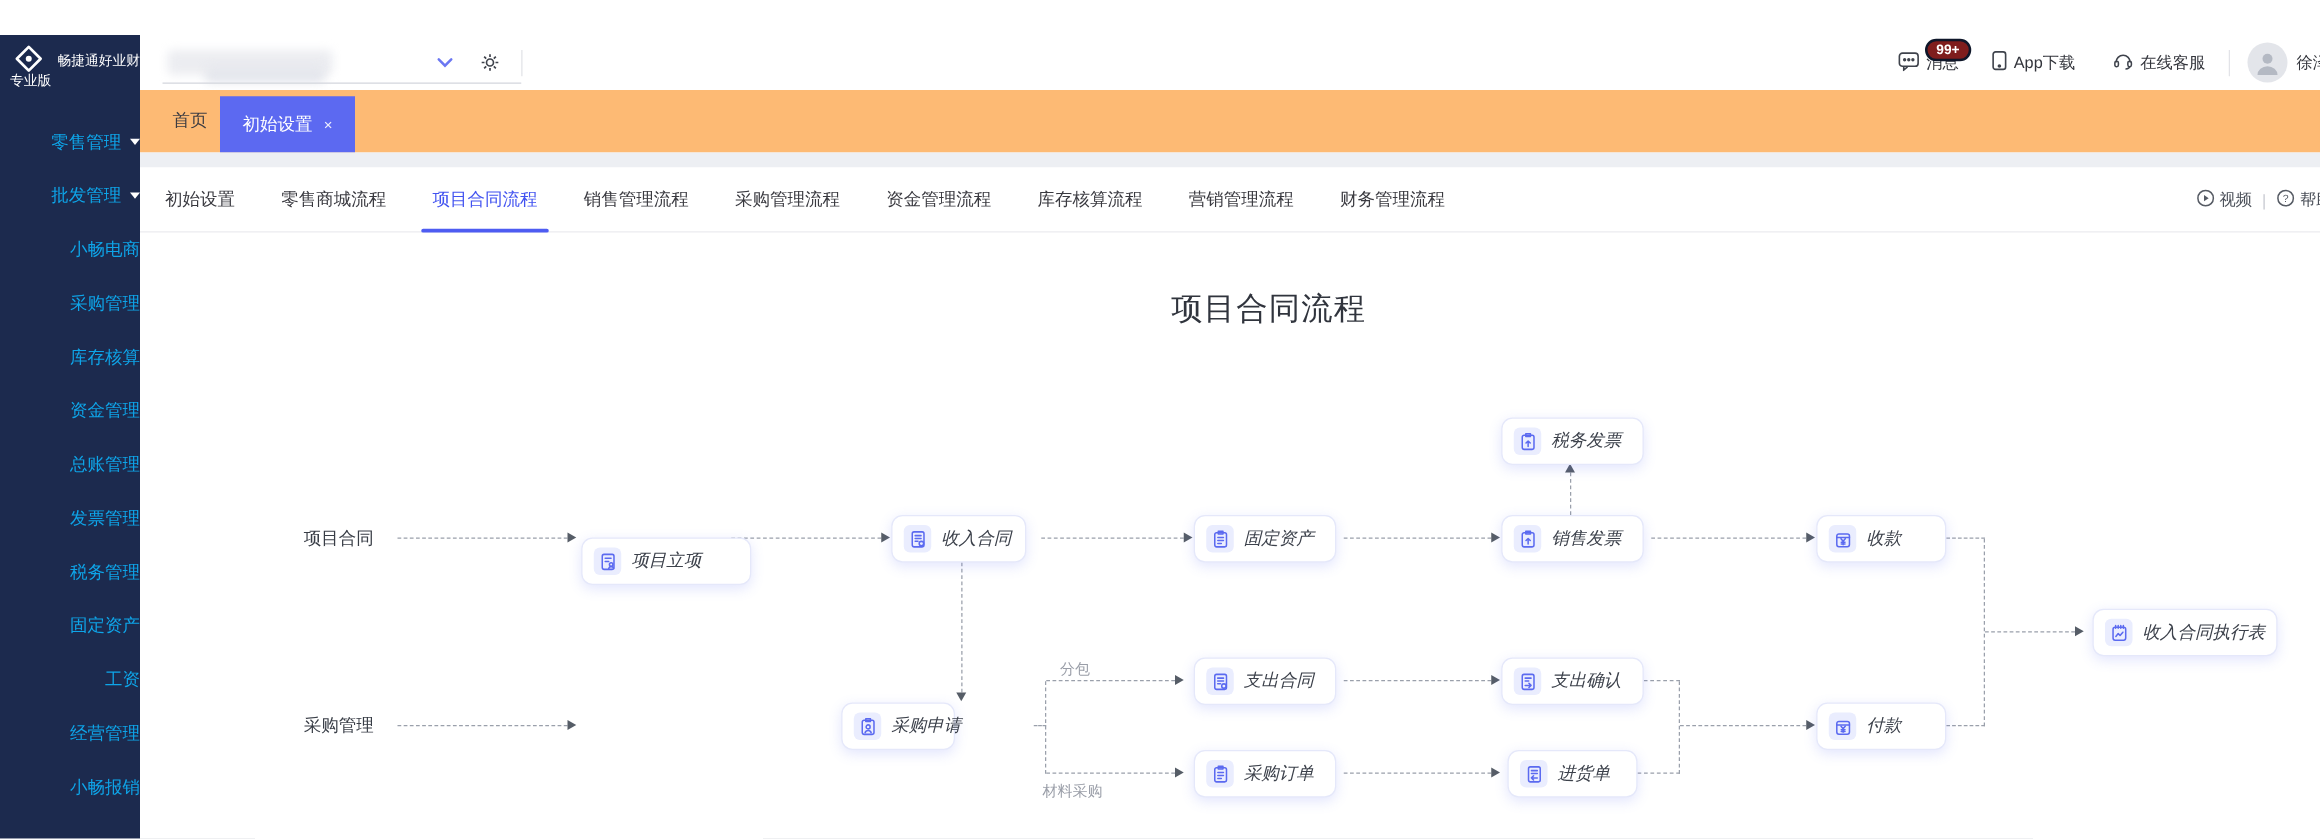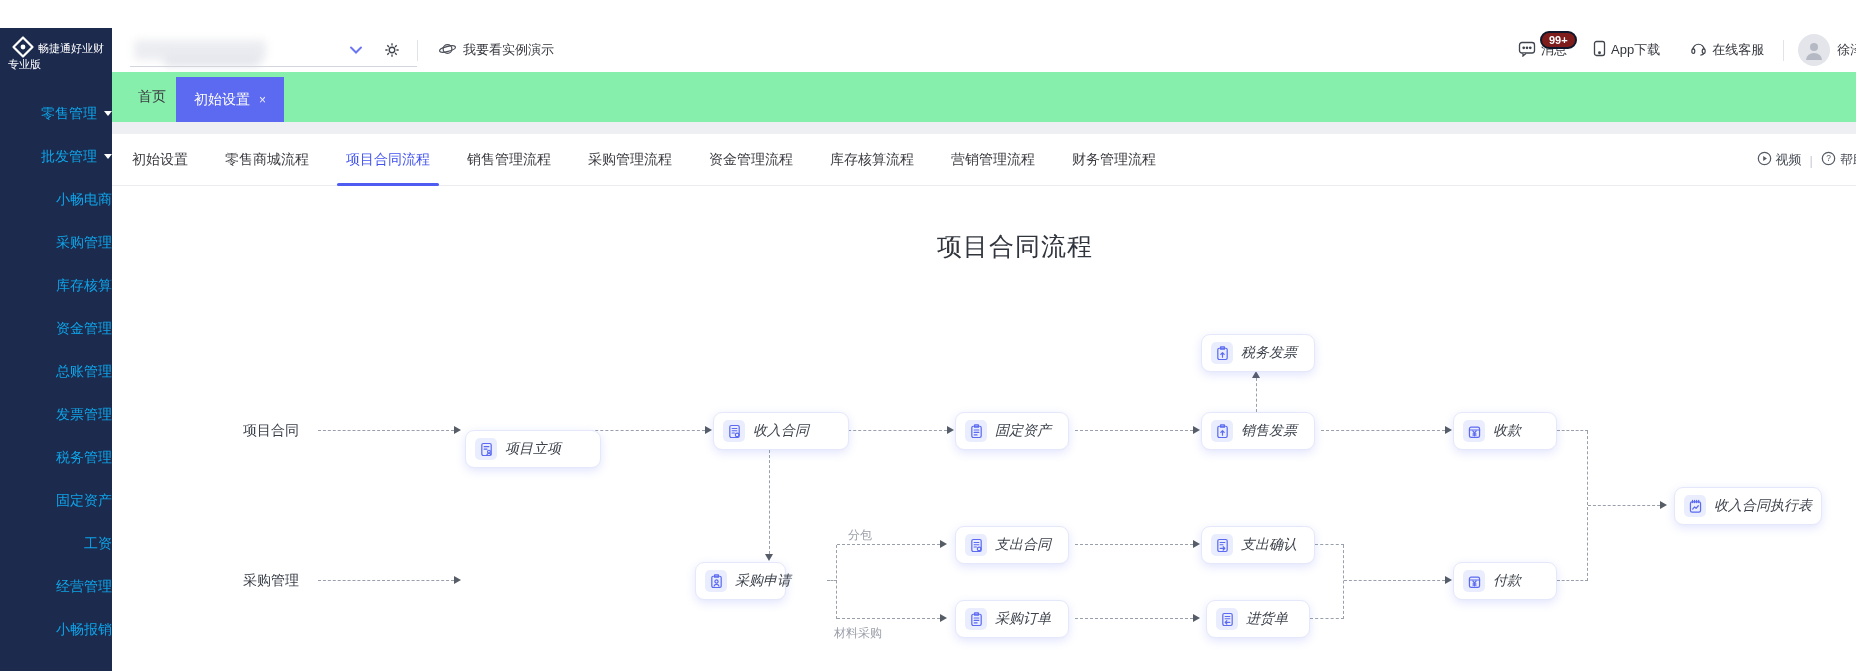--- a/index.html
+++ b/index.html
@@ -2,39 +2,39 @@
 <html><head>
 <meta charset="utf-8">
 <style>
   html,body{margin:0;padding:0;background:#d8dade;}
   .app{position:relative;width:1856px;height:671px;overflow:hidden;background:#fff;
        font-family:"Liberation Sans","DejaVu Sans",sans-serif;color:#333;}
   
   .sidebar{position:absolute;left:0;top:28px;width:112px;bottom:0;background:#1c2a4e;z-index:5;}
   .logo-block{position:relative;height:44px;}
   .logo-mark{position:absolute;left:10px;top:6px;}
-  .brand-name{position:absolute;left:38px;top:13px;font-size:11px;color:#fff;white-space:nowrap;overflow:hidden;width:74px;}
+  .brand-name{position:absolute;left:38px;top:13px;font-size:11px;color:#fff;white-space:nowrap;overflow:hidden;width:74px;text-align:right;}
   .brand-edition{position:absolute;left:8px;top:29px;font-size:11px;color:#fff;}
   .side-menu{margin:0;padding:20px 0 0 0;list-style:none;}
   .side-item{height:43px;display:flex;align-items:center;padding-left:38px;font-size:14px;color:#0ea5e9;cursor:pointer;justify-content:flex-end;}
   .caret{width:0;height:0;border-left:4px solid transparent;border-right:4px solid transparent;border-top:5px solid #fff;margin-left:7px;}
   
   .topbar{position:absolute;left:112px;top:28px;height:44px;right:0;background:#fff;}
   .redact1{position:absolute;left:22px;top:12px;width:132px;height:20px;background:#ecedf1;filter:blur(4px);border-radius:4px;}
   .redact2{position:absolute;left:52px;top:26px;width:96px;height:12px;background:#e4e6ec;filter:blur(4px);border-radius:4px;}
   .name-underline{position:absolute;left:18px;top:38px;width:287px;height:1px;background:#d4d6dd;}
   .tb-ic{position:absolute;top:0;height:44px;display:flex;align-items:center;cursor:pointer;}
   .tb-divider{position:absolute;top:12px;width:1px;height:21px;background:#e2e3e8;}
   .tb-group{position:absolute;left:1406px;top:0;height:44px;display:flex;align-items:center;font-size:13px;color:#33353c;white-space:nowrap;}
   .tb-item{display:flex;align-items:center;gap:5px;cursor:pointer;position:relative;}
   .badge{position:absolute;top:-10px;left:22px;background:#7f1d1d;color:#fff;font-size:11px;font-weight:bold;
          padding:1px 7px;border-radius:9px;border:2px solid #0f172a;line-height:12px;}
   .avatar{width:32px;height:32px;border-radius:50%;background:#e3e5ea;display:flex;align-items:center;justify-content:center;overflow:hidden;}
   
-  .tabstrip{position:absolute;left:112px;top:72px;height:50px;right:0;background:#86efac;}
+  .tabstrip{position:absolute;left:112px;top:72px;height:50px;right:0;background:#fdba74;}
   .wt-home{position:absolute;left:18px;top:0;height:50px;display:flex;align-items:center;font-size:14px;color:#3c3c42;cursor:pointer;padding:0 8px;}
   .wt-active{position:absolute;left:64px;top:5px;height:45px;width:108px;background:#5c69f1;color:#fff;
              display:flex;align-items:center;justify-content:center;gap:9px;font-size:14px;cursor:pointer;}
   .wt-close{font-size:12px;opacity:.9;cursor:pointer;}
   .grayband{position:absolute;left:112px;top:122px;height:12px;right:0;background:#edeff3;}
   
   .pagetabs{position:absolute;left:112px;top:134px;right:0;height:52px;background:#fff;border-bottom:1px solid #ebebf0;
             display:flex;align-items:center;padding-left:20px;box-sizing:border-box;}
   .ptab{font-size:14px;color:#3a3a40;margin-right:37px;cursor:pointer;position:relative;height:52px;display:flex;align-items:center;}
   .ptab.active{color:#4253f0;}
@@ -129,29 +129,20 @@
           <polyline points="3,5.5 8,10.5 13,5.5" fill="none" stroke="#6b77f2" stroke-width="2" stroke-linecap="round"></polyline>
         </svg>
     </span>
     <span class="tb-ic" style="left:271px;">
       <svg width="18" height="18" viewBox="0 0 20 20" fill="none" stroke="#3f434c" stroke-width="1.5">
         <circle cx="10" cy="10" r="3.1"></circle>
         <path d="M10 2.6v2.5M10 14.9v2.5M2.6 10h2.5M14.9 10h2.5M4.8 4.8l1.8 1.8M13.4 13.4l1.8 1.8M15.2 4.8l-1.8 1.8M6.6 13.4l-1.8 1.8"></path>
       </svg>
     </span>
     <div class="tb-divider" style="left:305px;"></div>
-    <span class="tb-ic" style="left:326px;gap:6px;font-size:13px;color:#33353c;">
-      <span>
-        <svg width="19" height="16" viewBox="0 0 20 16" fill="none" stroke="#4a4e57" stroke-width="1.3">
-          <circle cx="10" cy="8" r="4.6"></circle>
-          <ellipse cx="10" cy="8" rx="8.6" ry="2.6" transform="rotate(-14 10 8)"></ellipse>
-        </svg>
-      </span>
-      <span>我要看实例演示</span>
-    </span>
 
     <div class="tb-group">
       <span class="tb-item">
         <span>
           <svg width="18" height="16" viewBox="0 0 18 16" fill="none" stroke="#3f434c" stroke-width="1.3">
             <rect x="1.5" y="1.5" width="15" height="10.5" rx="2.5"></rect>
             <path d="M5 12.5 L5 15 L8 12.5" fill="#fff"></path>
             <circle cx="5.7" cy="6.8" r="0.7" fill="#3f434c"></circle>
               <circle cx="9" cy="6.8" r="0.7" fill="#3f434c"></circle>
               <circle cx="12.3" cy="6.8" r="0.7" fill="#3f434c"></circle>
@@ -248,21 +239,21 @@
         <span class="chip">
           <svg width="15" height="15" viewBox="0 0 16 16" fill="none" stroke="currentColor" stroke-width="1.3" stroke-linecap="round" stroke-linejoin="round">
             <rect x="3" y="1.6" width="10" height="12.8" rx="1.5"></rect>
             <path d="M5.5 5h5M5.5 7.6h3"></path>
             <circle cx="10.6" cy="10.3" r="1.5"></circle>
             <path d="M8.5 13.6a2.2 2.2 0 0 1 4.2 0"></path>
           </svg>
         </span>
         <span class="node-label">项目立项</span>
       </div>
-      <div class="node" style="left: 713px; top: 412px; width: 136px;">
+      <div class="node" style="left: 713px; top: 412px; width: 108px;">
         <span class="chip">
           <svg width="15" height="15" viewBox="0 0 16 16" fill="none" stroke="currentColor" stroke-width="1.3" stroke-linecap="round" stroke-linejoin="round">
             <rect x="3" y="1.6" width="10" height="12.8" rx="1.5"></rect>
             <path d="M5.5 4.8h5M5.5 7.2h5M5.5 9.6h2.4"></path>
             <circle cx="10.8" cy="11.6" r="1.9"></circle>
           </svg>
         </span>
         <span class="node-label">收入合同</span>
       </div>
       <div class="node" style="left: 955px; top: 412px; width: 114px;">
@@ -298,21 +289,21 @@
       <div class="node" style="left: 1201px; top: 334px; width: 114px;">
         <span class="chip">
           <svg width="15" height="15" viewBox="0 0 16 16" fill="none" stroke="currentColor" stroke-width="1.3" stroke-linecap="round" stroke-linejoin="round">
             <rect x="3" y="2.4" width="10" height="12" rx="1.5"></rect>
             <path d="M6 1h4v2.4H6z"></path>
             <path d="M8 12V7.2M6.2 9l1.8-1.8L9.8 9"></path>
           </svg>
         </span>
         <span class="node-label">税务发票</span>
       </div>
-      <div class="node" style="left: 695px; top: 562px; width: 91px;">
+      <div class="node" style="left: 673px; top: 562px; width: 91px;">
         <span class="chip">
           <svg width="15" height="15" viewBox="0 0 16 16" fill="none" stroke="currentColor" stroke-width="1.3" stroke-linecap="round" stroke-linejoin="round">
             <rect x="3" y="2.4" width="10" height="12" rx="1.5"></rect>
             <path d="M6 1h4v2.4H6z"></path>
             <circle cx="8" cy="8" r="1.7"></circle>
             <path d="M5.4 13a2.7 2.7 0 0 1 5.2 0"></path>
           </svg>
         </span>
         <span class="node-label">采购申请</span>
       </div>

